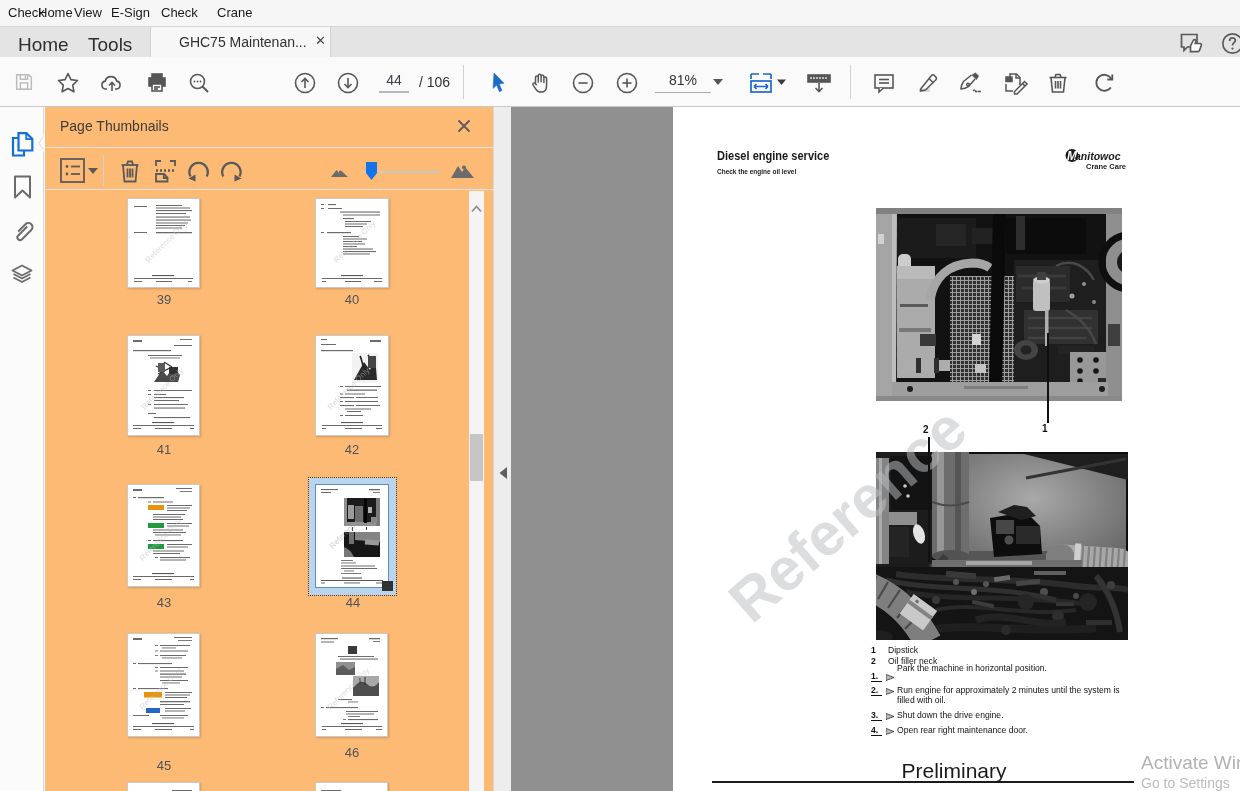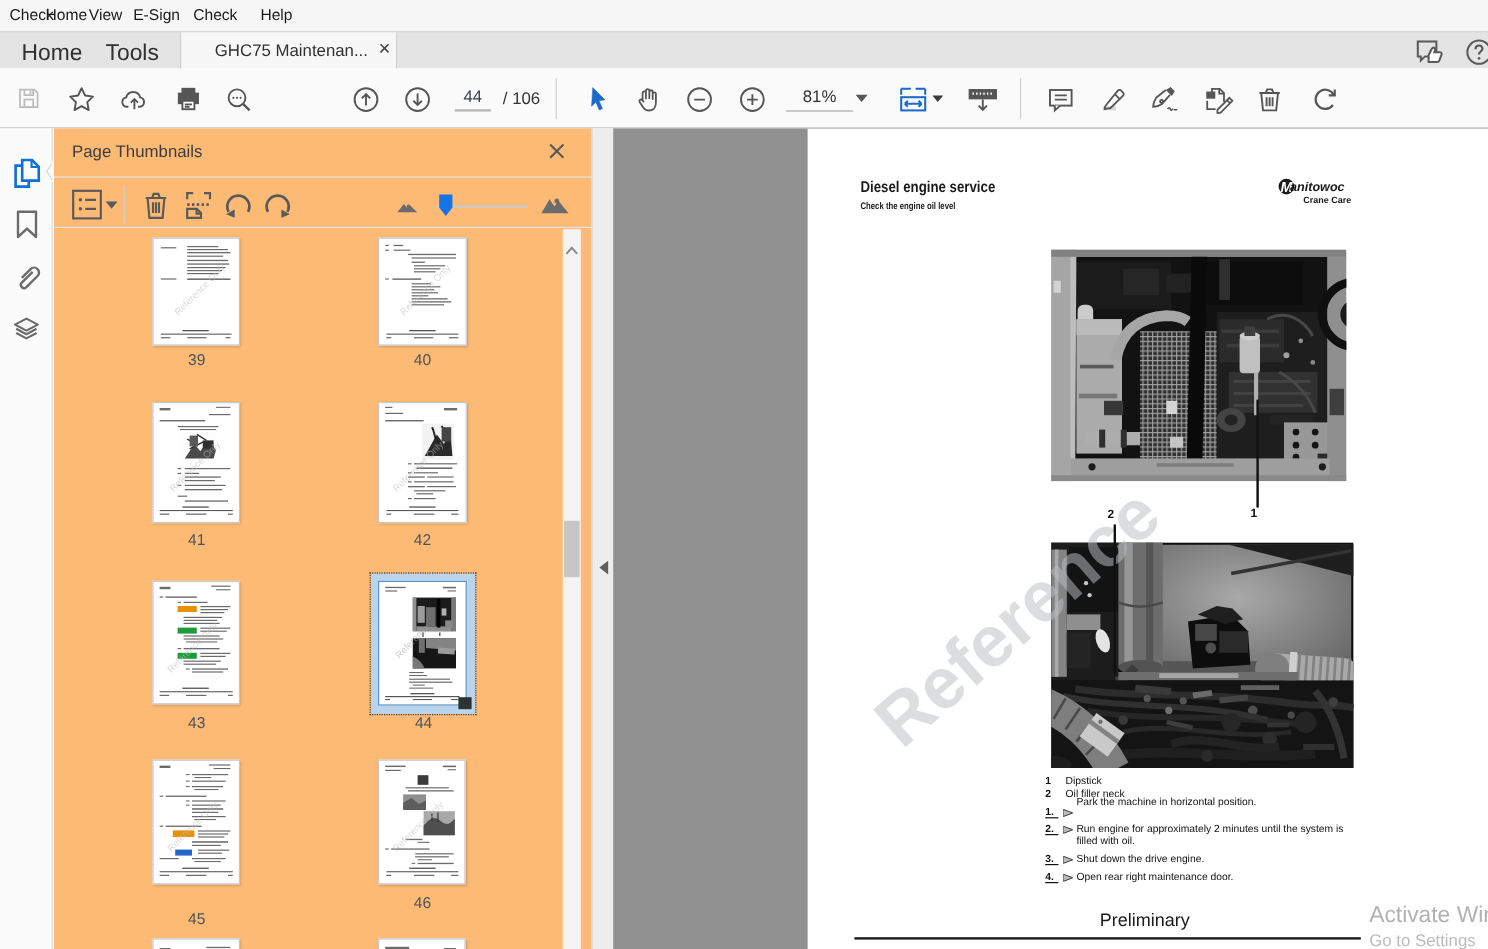--- a/index.html
+++ b/index.html
@@ -50,21 +50,21 @@
 </style>
 </head>
 <body>
 
 <div id="menubar">
   <span style="left:8px">Check</span>
   <span style="left:38px">Home</span>
   <span style="left:74px">View</span>
   <span style="left:111px">E-Sign</span>
   <span style="left:161px">Check</span>
-  <span style="left:217px">Help</span>
+  <span style="left:217px">Crane</span>
 </div>
 
 <div id="tabbar">
   <span class="apptab" style="left:18px; top:7px;">Home</span>
   <span class="apptab" style="left:88px; top:7px;">Tools</span>
   <div id="doctab">
     <span class="ttl">GHC75 Maintenan...</span>
     <span class="x">✕</span>
   </div>
 
@@ -888,19 +888,19 @@
     <svg class="abs" style="left:213px; top:606px" width="8" height="7" viewBox="0 0 8 7" fill="#888">
         <path d="M0 0.5 L8 3.5 L0 6.5 Z" stroke="#333" stroke-width="0.8" fill="#bbb"></path>
       </svg>
     <div class="abs" style="left:224px; top:603px; font-size:8.6px; color:#111;">Shut down the drive engine.</div>
     <div class="abs" style="left:198px; top:618px; font-size:8.6px; font-weight:bold; color:#111; border-bottom:1px solid #111; width:11px;">4.</div>
     <svg class="abs" style="left:213px; top:621px" width="8" height="7" viewBox="0 0 8 7" fill="#888">
         <path d="M0 0.5 L8 3.5 L0 6.5 Z" stroke="#333" stroke-width="0.8" fill="#bbb"></path>
       </svg>
     <div class="abs" style="left:224px; top:618px; font-size:8.6px; color:#111;">Open rear right maintenance door.</div>
 
-    <div class="abs" style="left:196px; top:652px; width:170px; font-size:15px; color:#1a1a1a; text-align:center;">Preliminary</div>
+    <div class="abs" style="left:196px; top:652px; width:170px; font-size:21px; color:#1a1a1a; text-align:center;">Preliminary</div>
     <div class="abs" style="left:39px; top:674px; width:422px; height:1.5px; background:#1a1a1a;"></div>
   </div>
 
   <div class="abs" style="left:630px; top:645px; font-size:19px; color:#b2b2b2; white-space:nowrap;">Activate Win</div>
   <div class="abs" style="left:630px; top:668px; font-size:14px; color:#bcbcbc; white-space:nowrap;">Go to Settings</div>
 </div>
 
 </body></html>

